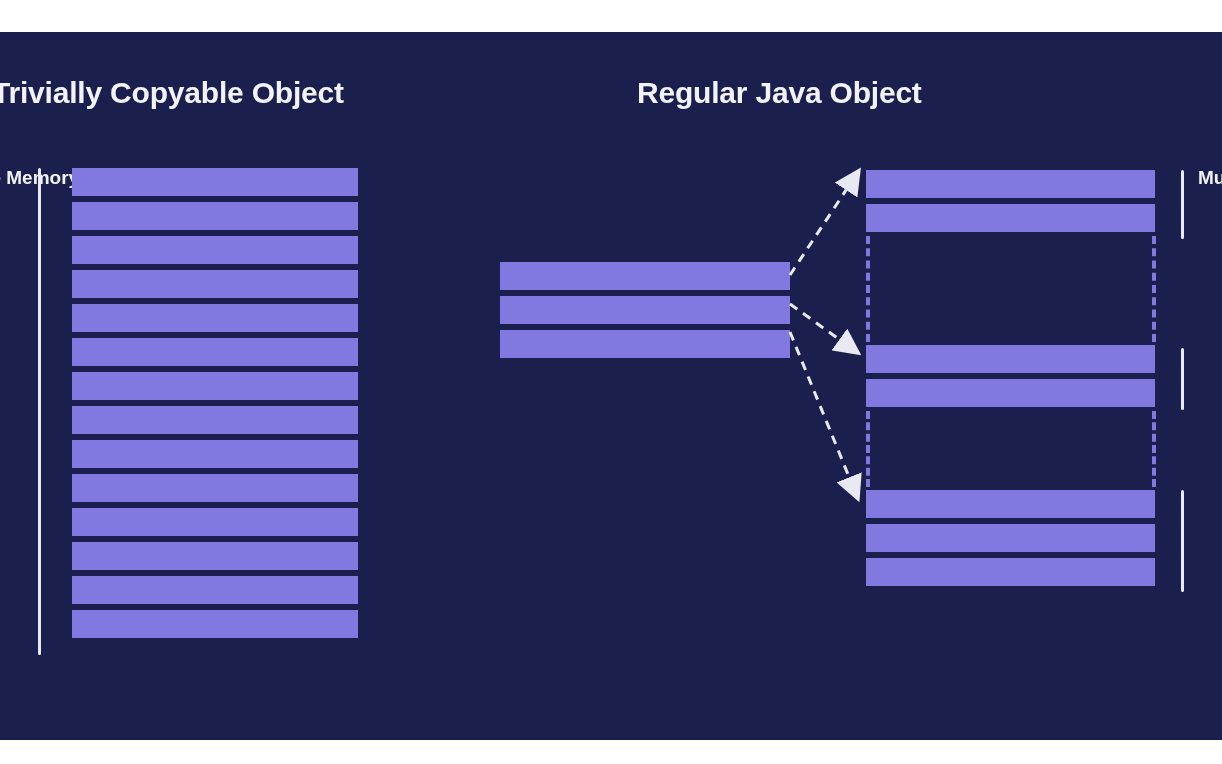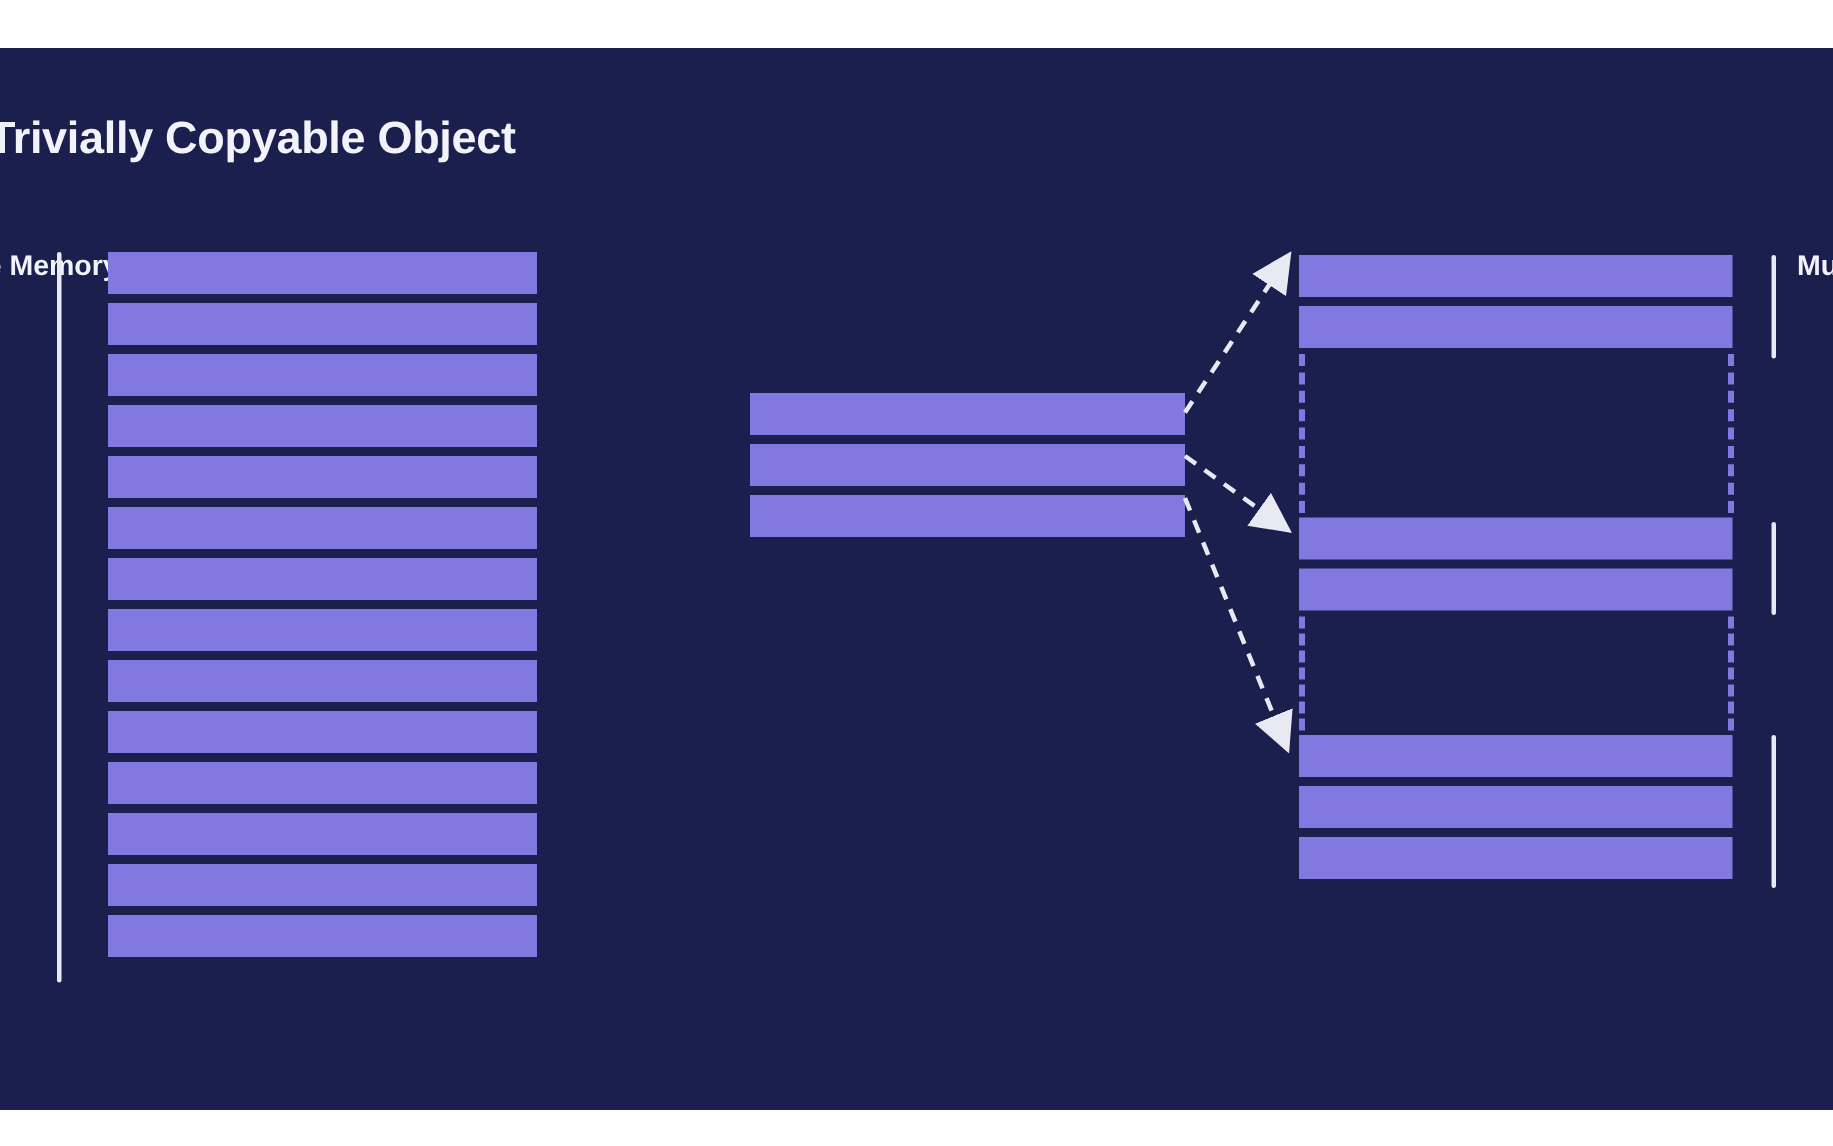--- a/index.html
+++ b/index.html
@@ -67,20 +67,21 @@
 </style>
 </head>
 <body>
 
 <div id="stage">
 
   <div class="canvas">
 
     <div class="title" id="title-left">Trivially Copyable Object</div>
 
+    <div class="title" id="title-right">Regular Java Object</div>
 
     <div class="side-label" id="label-left">Single Memory Block</div>
 
     <div class="side-label" id="label-right">Multiple Memory Blocks</div>
 
     <div class="bracket" style="left:38px;top:136px;height:487px;"></div>
 
     <div>
       <div class="bar" style="left:72px;top:136px;width:286px;height:28px;"></div>
       <div class="bar" style="left:72px;top:170px;width:286px;height:28px;"></div>

